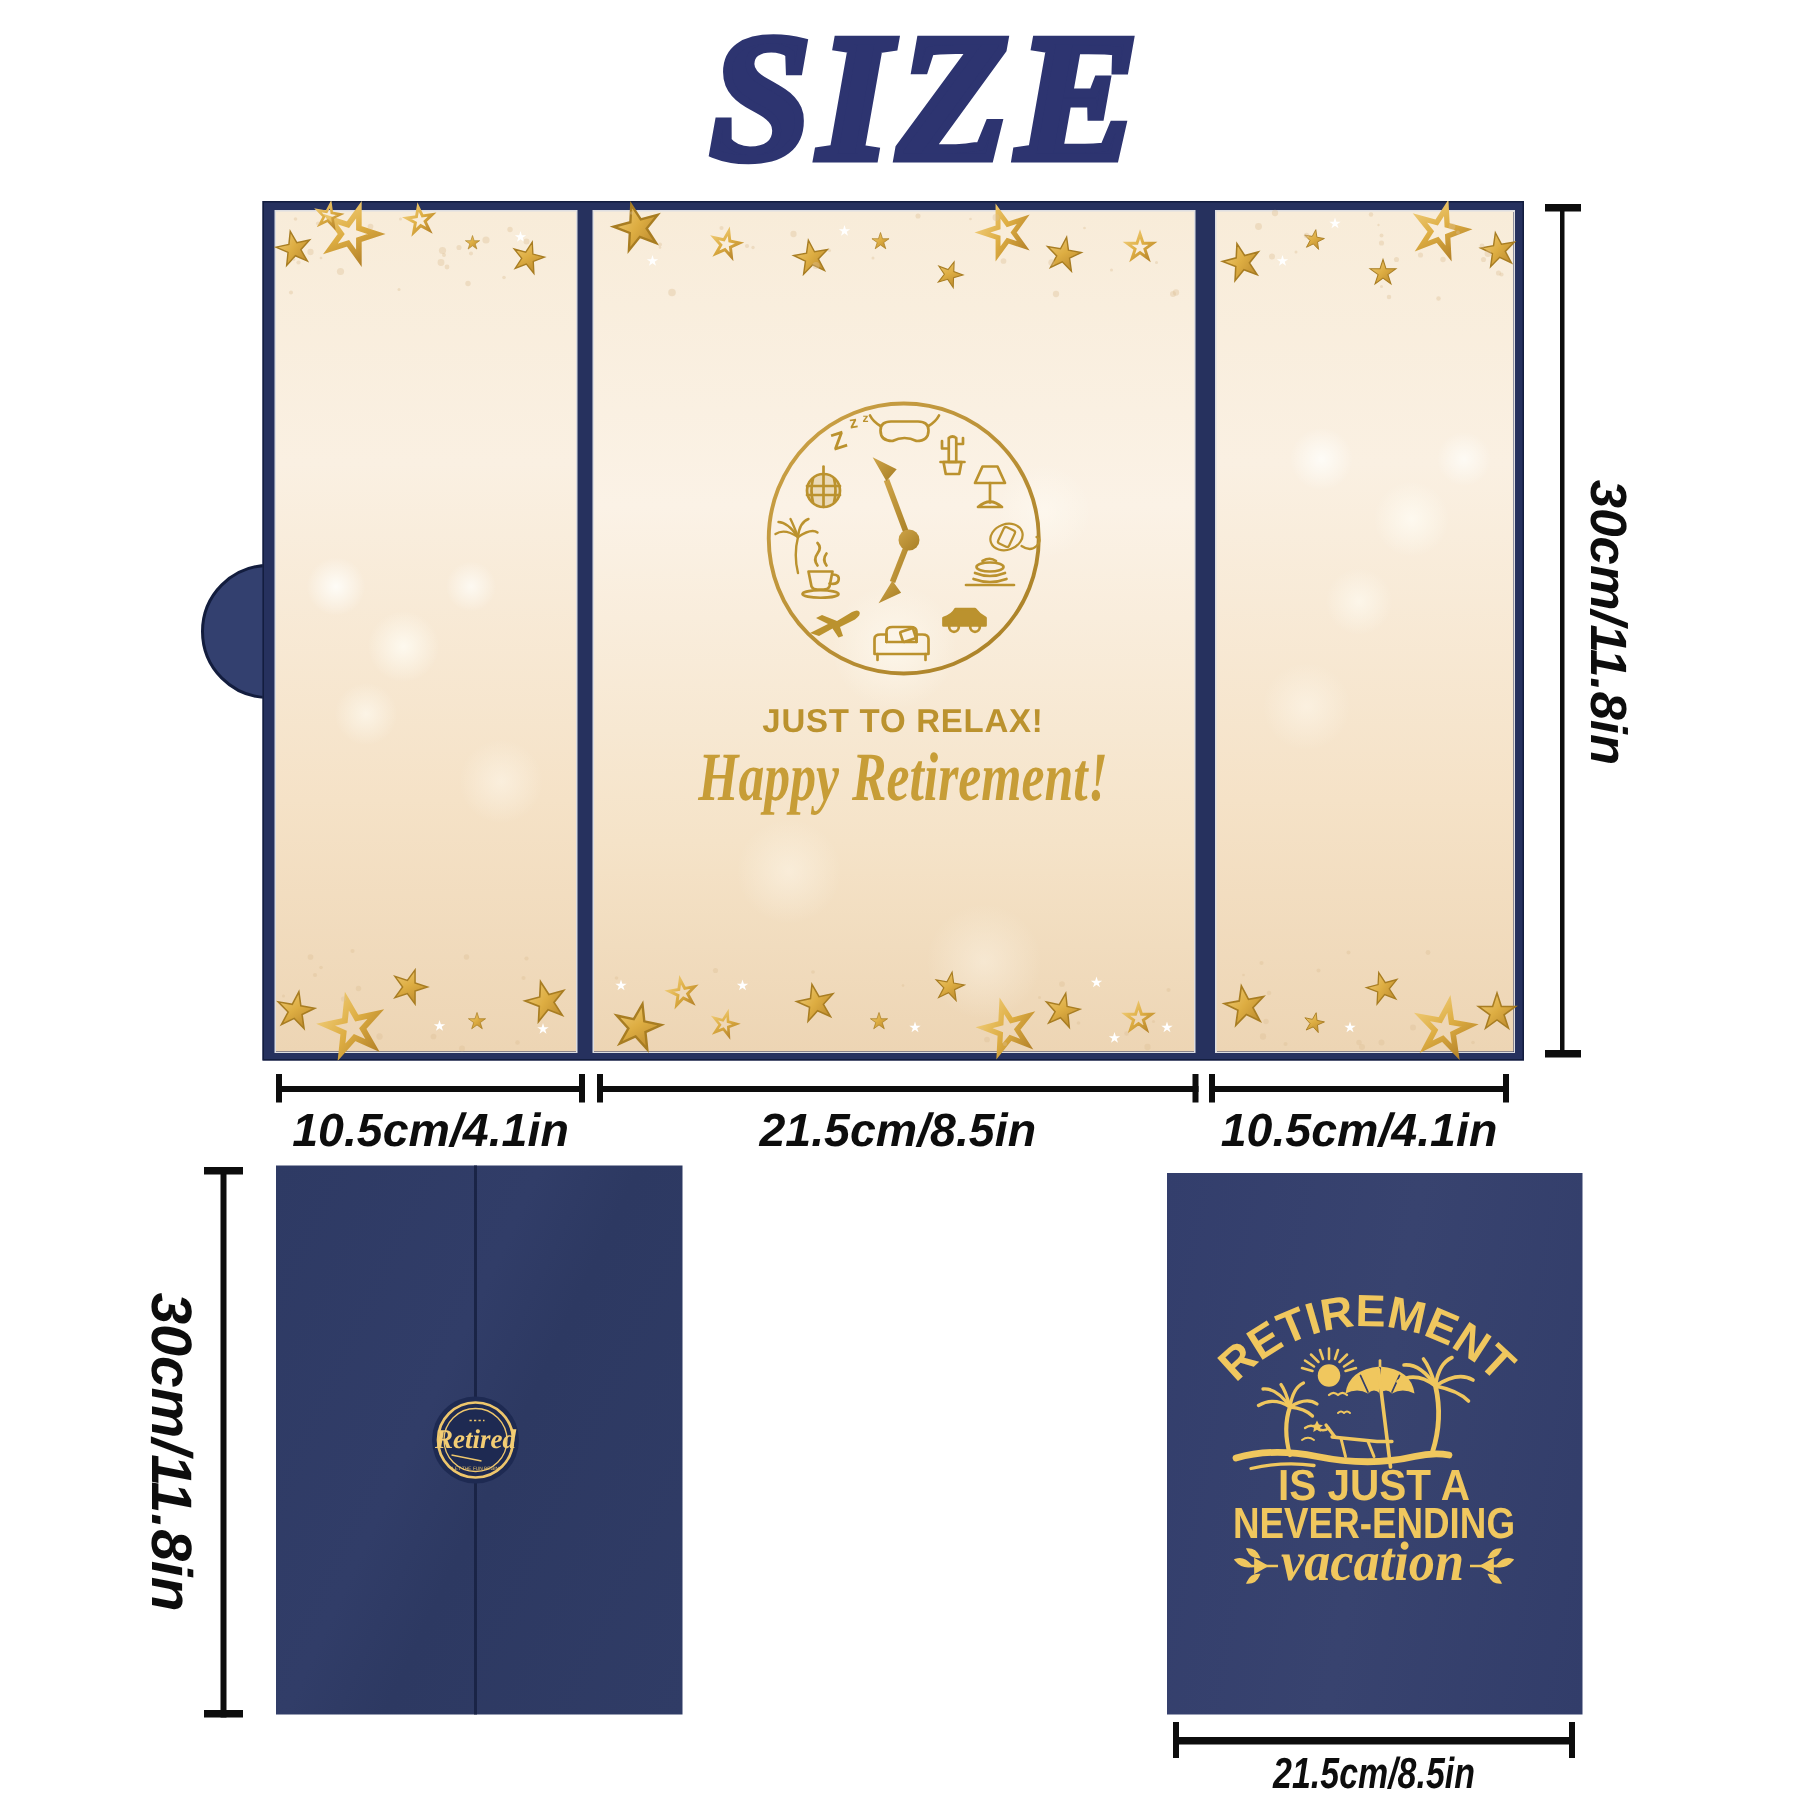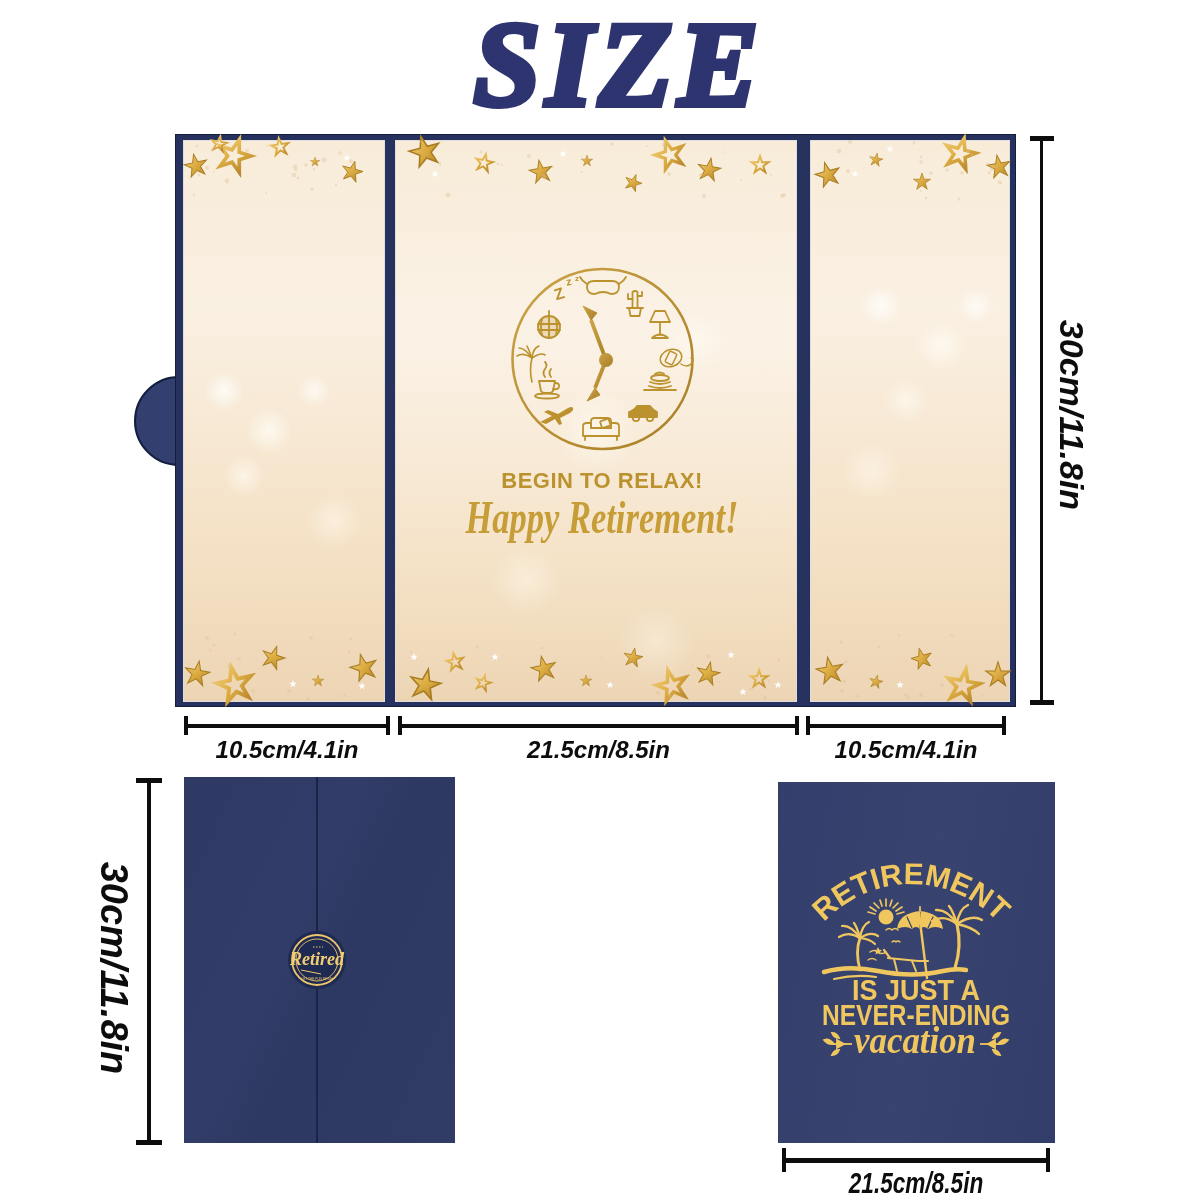--- a/index.html
+++ b/index.html
@@ -1,20 +1,20 @@
 <!DOCTYPE html>
 <html><head>
 <meta charset="utf-8">
 <style>
   html,body{margin:0;padding:0;}
   body{width:1200px;height:1200px;position:relative;background:#ffffff;overflow:hidden;
        font-family:"Liberation Sans", sans-serif;}
   .abs{position:absolute;}
   .dimlabel{font-family:"Liberation Sans", sans-serif;font-weight:bold;font-style:italic;
-            color:#0d0d0d;font-size:24px;white-space:nowrap;}
+            color:#0d0d0d;font-size:31px;white-space:nowrap;}
   .panel{position:absolute;box-shadow:0 0 0 1px rgba(255,253,248,0.85);}
 </style>
 </head>
 <body>
 
 <div class="abs" style="left:19px;top:-4px;width:1200px;text-align:center;
      font-family:'Liberation Serif', serif;font-weight:bold;font-style:italic;
      font-size:120px;color:#2d3470;letter-spacing:6px;
      -webkit-text-stroke:6px #2d3470;">SIZE</div>
 
@@ -322,21 +322,21 @@
     <g transform="translate(60,37)" stroke="none" fill="#bb922e">
       <text x="-6" y="6" font-family="Liberation Sans" font-weight="bold" font-size="16" transform="rotate(-18)">Z</text>
       <text x="8" y="-6" font-family="Liberation Sans" font-weight="bold" font-size="11" transform="rotate(-10)">z</text>
       <text x="15" y="-12" font-family="Liberation Sans" font-weight="bold" font-size="8">z</text>
     </g>
   </g>
 
 </svg>
 
 <div class="abs" style="left:402px;top:468px;width:400px;text-align:center;
-     font-weight:bold;font-size:22px;color:#bb922e;letter-spacing:0.5px;">BEGIN TO RELAX!</div>
+     font-weight:bold;font-size:22px;color:#bb922e;letter-spacing:0.5px;">JUST TO RELAX!</div>
 
 <div class="abs" style="left:402px;top:491px;width:400px;text-align:center;
      font-family:'Liberation Serif',serif;font-style:italic;font-weight:bold;
      font-size:46px;color:#c79d37;transform:scaleX(0.75);">Happy Retirement!</div>
 
 <div class="abs" style="left:1040px;top:137px;width:3px;height:567px;background:#0d0d0d;"></div>
 <div class="abs" style="left:1030px;top:136px;width:24px;height:5px;background:#0d0d0d;"></div>
 <div class="abs" style="left:1030px;top:700px;width:24px;height:5px;background:#0d0d0d;"></div>
 <div class="abs dimlabel" style="left:1071px;top:415px;transform:translate(-50%,-50%) rotate(90deg);font-size:34px;">30cm/11.8in</div>
 

